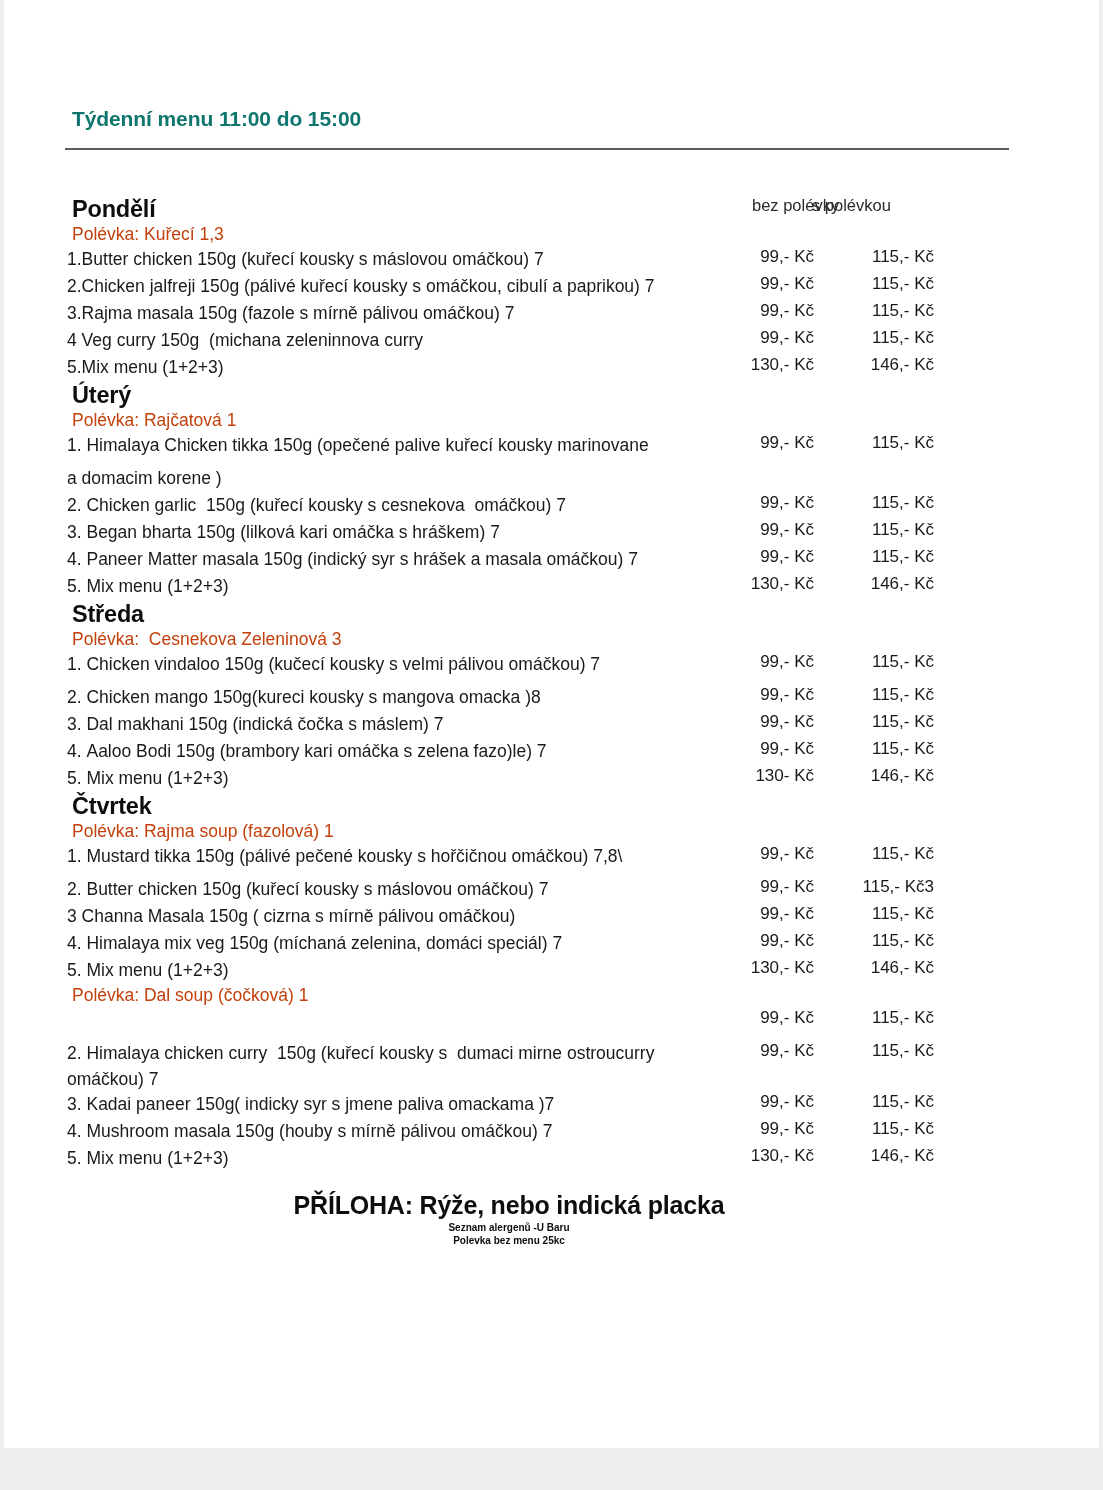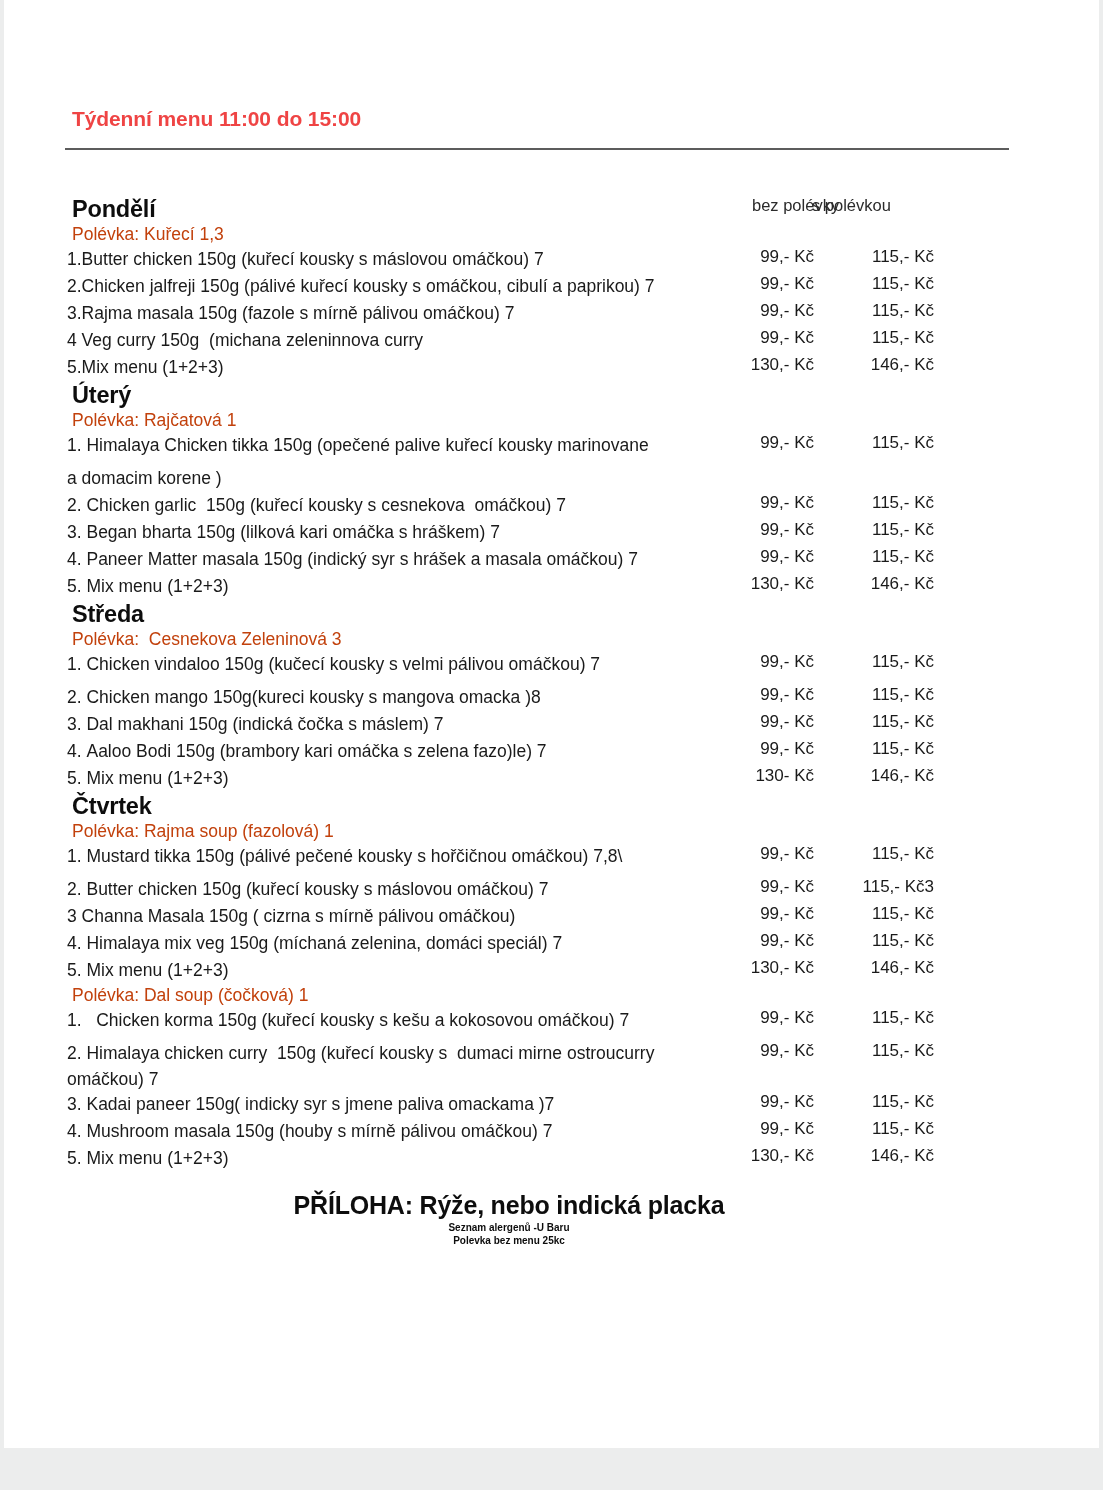--- a/index.html
+++ b/index.html
@@ -21,21 +21,21 @@
     height: 1448px;
     background: #ffffff;
     box-sizing: border-box;
   }
   .doc-title {
     position: absolute;
     left: 68px;
     top: 107px;
     font-size: 21px;
     font-weight: bold;
-    color: #ef4444;
+    color: #0f766e;
     letter-spacing: -0.1px;
   }
   .title-rule {
     position: absolute;
     left: 61px;
     top: 148px;
     width: 944px;
     height: 2px;
     background: #5c5c5c;
   }
@@ -254,21 +254,20 @@
           </div>
           <div class="dish-row">
             <span class="dish-text"><span class="dish-num">5. </span><span>Mix menu (1+2+3)</span></span>
             <span class="price p1">130,- Kč</span>
             <span class="price p2">146,- Kč</span>
           </div>
         </div>
         <div class="day-block">
           <div class="soup-line">Polévka: Dal soup (čočková) 1</div>
           <div class="dish-row">
-            <span class="dish-text"><span class="dish-num">1.  </span><span> Chicken korma 150g (kuřecí kousky s kešu a kokosovou omáčkou) 7</span></span>
             <span class="price p1">99,- Kč</span>
             <span class="price p2">115,- Kč</span>
           </div>
           <div class="spacer-sm"></div>
           <div class="dish-row">
             <span class="dish-text"><span class="dish-num">2. </span><span>Himalaya chicken curry  150g (kuřecí kousky s  dumaci mirne ostroucurry omáčkou) 7</span></span>
             <span class="price p1">99,- Kč</span>
             <span class="price p2">115,- Kč</span>
           </div>
           <div class="dish-row">

